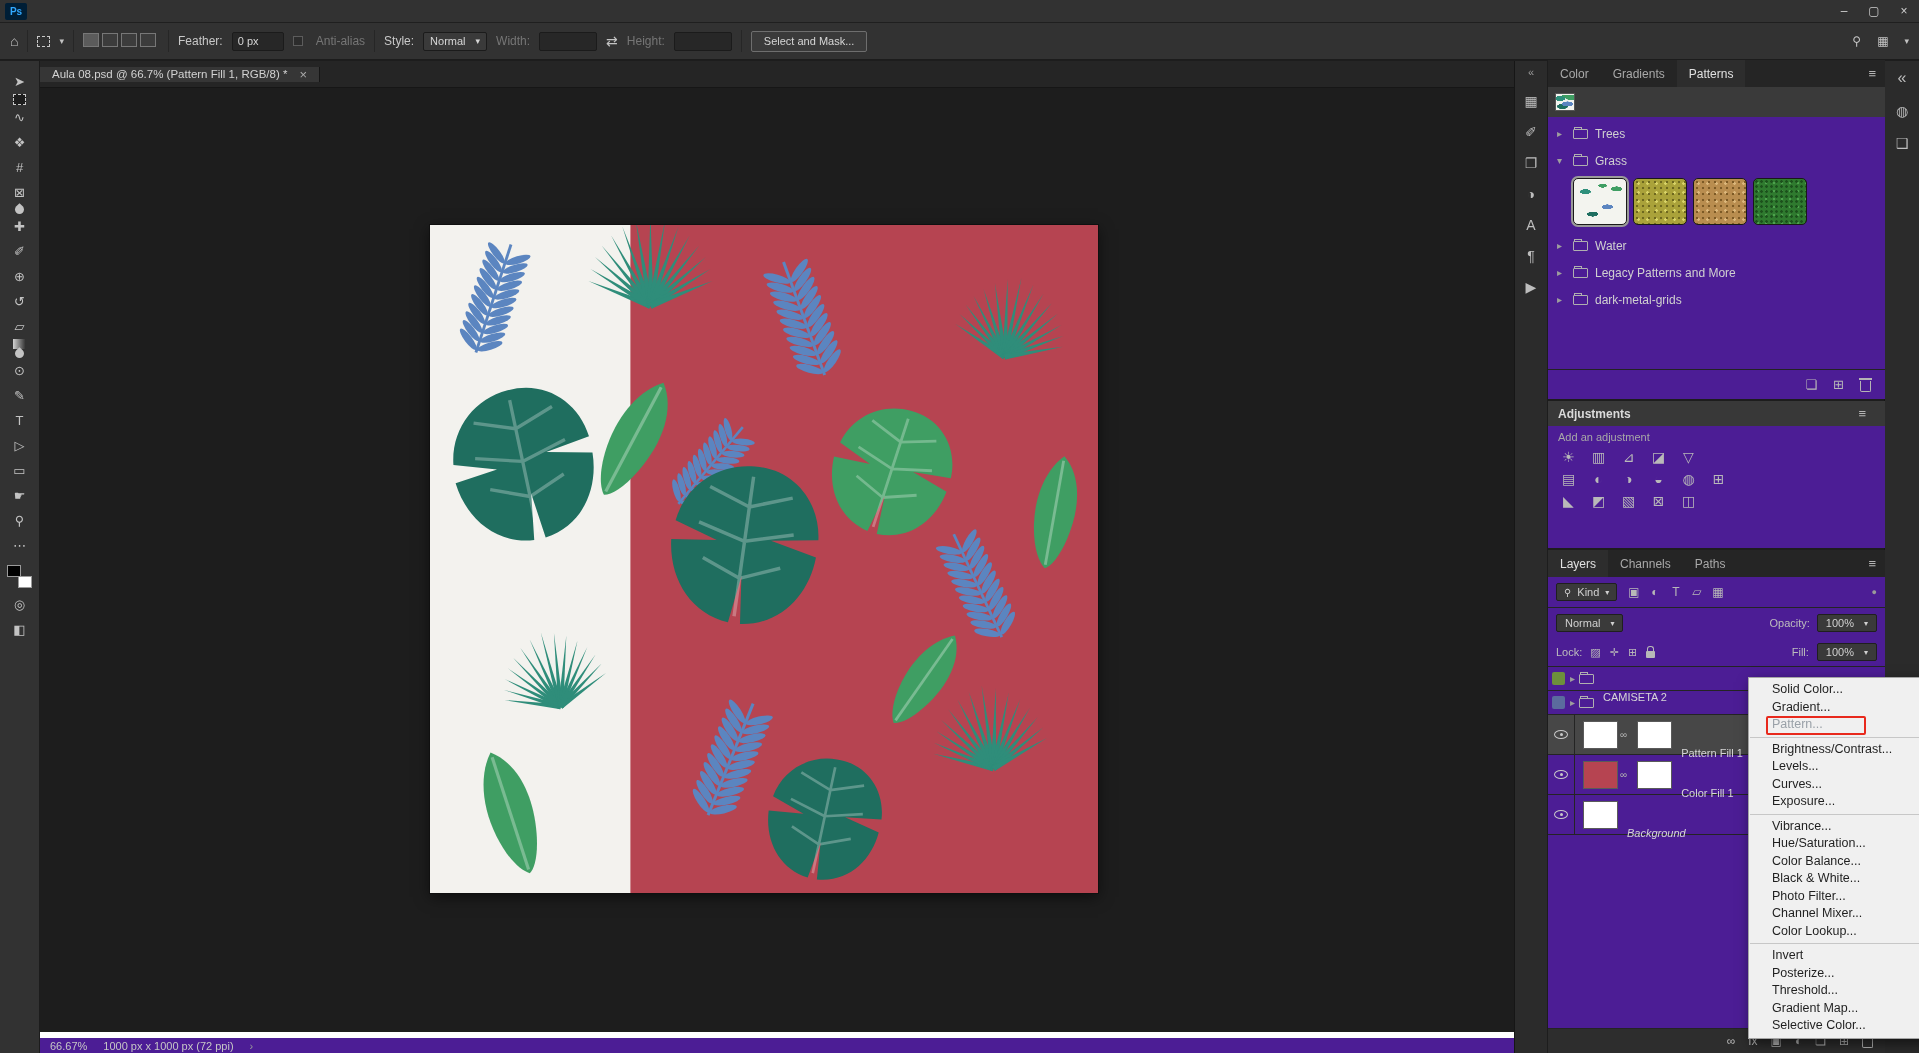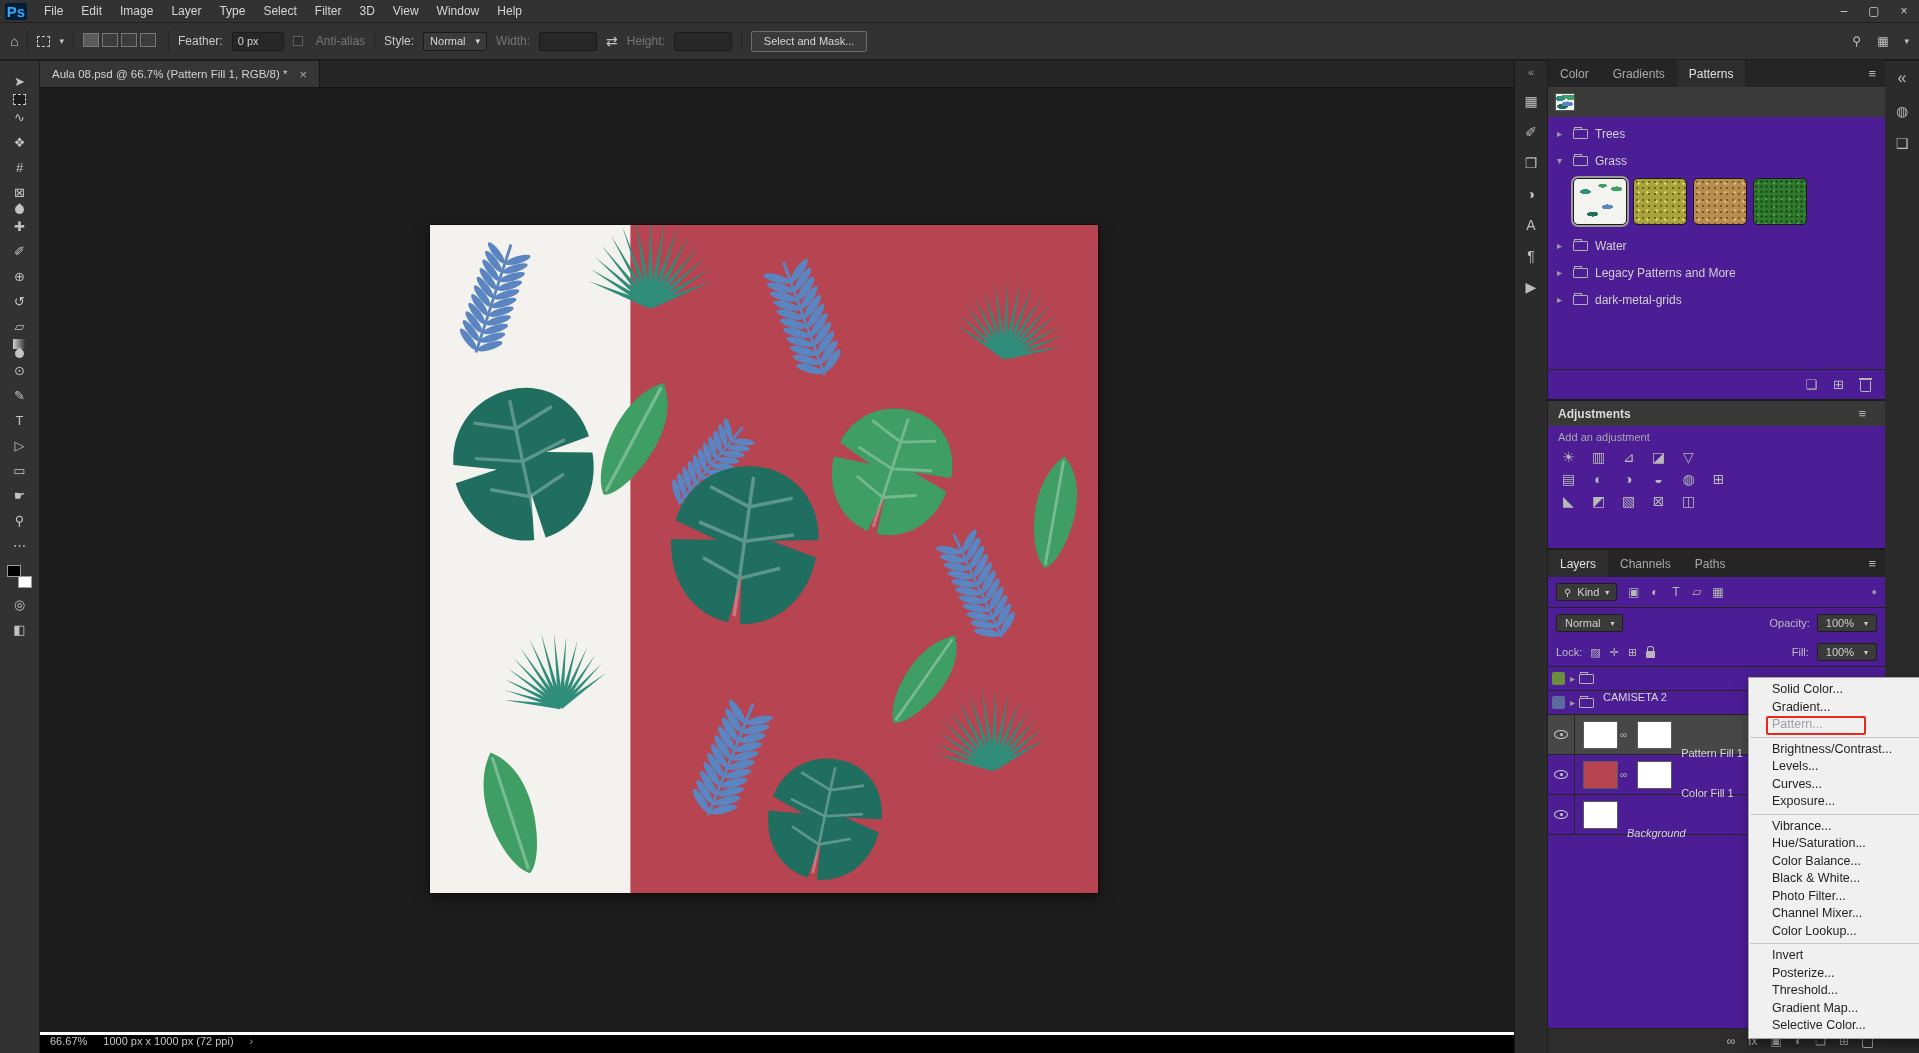--- a/index.html
+++ b/index.html
@@ -3,21 +3,21 @@
 <meta charset="utf-8">
 <style>
   * { margin:0; padding:0; box-sizing:border-box; }
   html,body { width:1919px; height:1053px; overflow:hidden; background:#1d1d1d;
     font-family:"Liberation Sans","DejaVu Sans",sans-serif; }
   .app { position:relative; width:1919px; height:1053px; background:#1d1d1d; color:#cfcfcf; }
 
   
   .menubar { position:absolute; left:0; top:0; width:100%; height:23px; background:#323232;
     display:flex; align-items:center; padding-left:5px; z-index:6; border-bottom:1px solid #1f1f1f;}
-  .ps-logo { width:22px; height:17px; background:#001e36; color:#31a8ff; font-size:15px; font-weight:bold;
+  .ps-logo { width:22px; height:17px; background:#001e36; color:#31a8ff; font-size:10px; font-weight:bold;
     display:flex; align-items:center; justify-content:center; border-radius:2px; margin-right:8px;}
   .menu-item { padding:0 9px; font-size:12px; color:#d6d6d6; line-height:23px; }
   .win-controls { margin-left:auto; display:flex; }
   .win-controls span { width:30px; text-align:center; font-size:12px; color:#cfcfcf; line-height:23px; }
 
   
   .optionsbar { position:absolute; left:0; top:23px; width:100%; height:37px; background:#323232;
     border-bottom:1px solid #1c1c1c; display:flex; align-items:center; gap:9px; padding:0 10px; z-index:5; font-size:12px;}
   .ob-sep { width:1px; height:22px; background:#262626; }
   .ob-icon { color:#c3c3c3; font-size:14px; }
@@ -44,29 +44,29 @@
   .tool.active { background:#1d1d1d; }
   .i-marquee { width:13px; height:11px; border:1px dashed #c9c9c9; }
   .i-grad { width:13px; height:10px; background:linear-gradient(90deg,#d0d0d0,#2c2c2c); }
   .i-drop { width:9px; height:9px; background:#c3c3c3; border-radius:0 50% 50% 50%; transform:rotate(45deg); }
   .swatches { position:relative; width:25px; height:23px; margin:7px 0 4px 0; }
   .fg-swatch { position:absolute; left:0; top:0; width:14px; height:12px; background:#000; border:1px solid #9a9a9a; }
   .bg-swatch { position:absolute; right:0; bottom:0; width:14px; height:12px; background:#fff; border:1px solid #9a9a9a; }
 
   
   .docarea { position:absolute; left:40px; top:61px; right:405px; bottom:0; background:#1d1d1d; }
-  .tabbar { height:27px; background:#252525; display:flex; border-bottom:1px solid #161616; }
+  .tabbar { height:27px; background:#252525; display:flex; border-bottom:1px solid #161616;align-items:center; }
   .doc-tab { background:#363636; color:#d2d2d2; font-size:11.5px; display:flex; align-items:center; gap:12px;
     padding:0 12px; border-right:1px solid #161616; }
   .tab-close { color:#aaa; font-size:13px; }
   .canvas-wrap { position:absolute; left:0; right:0; top:27px; bottom:21px; overflow:hidden; }
   #canvas-art { position:absolute; left:390px; top:137px; width:668px; height:668px;
     box-shadow:0 0 0 1px #101010, 0 4px 14px rgba(0,0,0,.55); background:#fff; }
-  .statusbar { position:absolute; left:0; right:0; bottom:0; height:21px; background:#000000;
-    border-top:3px solid #ffffff; display:flex; gap:16px; padding-left:10px;
+  .statusbar { position:absolute; left:0; right:0; bottom:0; height:21px; background:#4c1d95;
+    border-top:6px solid #ffffff; display:flex; align-items:center; gap:16px; padding-left:10px;
     font-size:11px; color:#c6c6c6; }
   .status-chev { color:#9a9a9a; }
 
   
   .rightdock { position:absolute; left:1514px; top:61px; bottom:0; width:33px; background:#2b2b2b;
     border-left:1px solid #161616; display:flex; flex-direction:column; align-items:center; gap:15px;
     padding-top:5px; color:#bdbdbd; z-index:4;}
   .rightdock .collapse { font-size:11px; color:#9a9a9a; }
   .dock-icon { font-size:14px; }
   .farright { position:absolute; left:1884px; top:61px; bottom:0; width:35px; background:#2b2b2b;
@@ -172,33 +172,20 @@
   .cm-item.highlighted::after { content:''; position:absolute; left:17px; top:0px; width:96px; height:15px;
     border:2px solid #e8291c; border-radius:2px; }
 </style>
 </head>
 <body>
 
 <div class="app">
 
   <div class="menubar">
     <div class="ps-logo">Ps</div>
-    <div style="display:flex">
-        <span class="menu-item">File</span>
-        <span class="menu-item">Edit</span>
-        <span class="menu-item">Image</span>
-        <span class="menu-item">Layer</span>
-        <span class="menu-item">Type</span>
-        <span class="menu-item">Select</span>
-        <span class="menu-item">Filter</span>
-        <span class="menu-item">3D</span>
-        <span class="menu-item">View</span>
-        <span class="menu-item">Window</span>
-        <span class="menu-item">Help</span>
-      </div>
     <div class="win-controls">
         <span class="">–</span>
         <span class="">▢</span>
         <span class="">×</span>
       </div>
   </div>
 
   <div class="optionsbar">
     <span class="ob-icon">⌂</span>
     <span class="ob-sep"></span>

